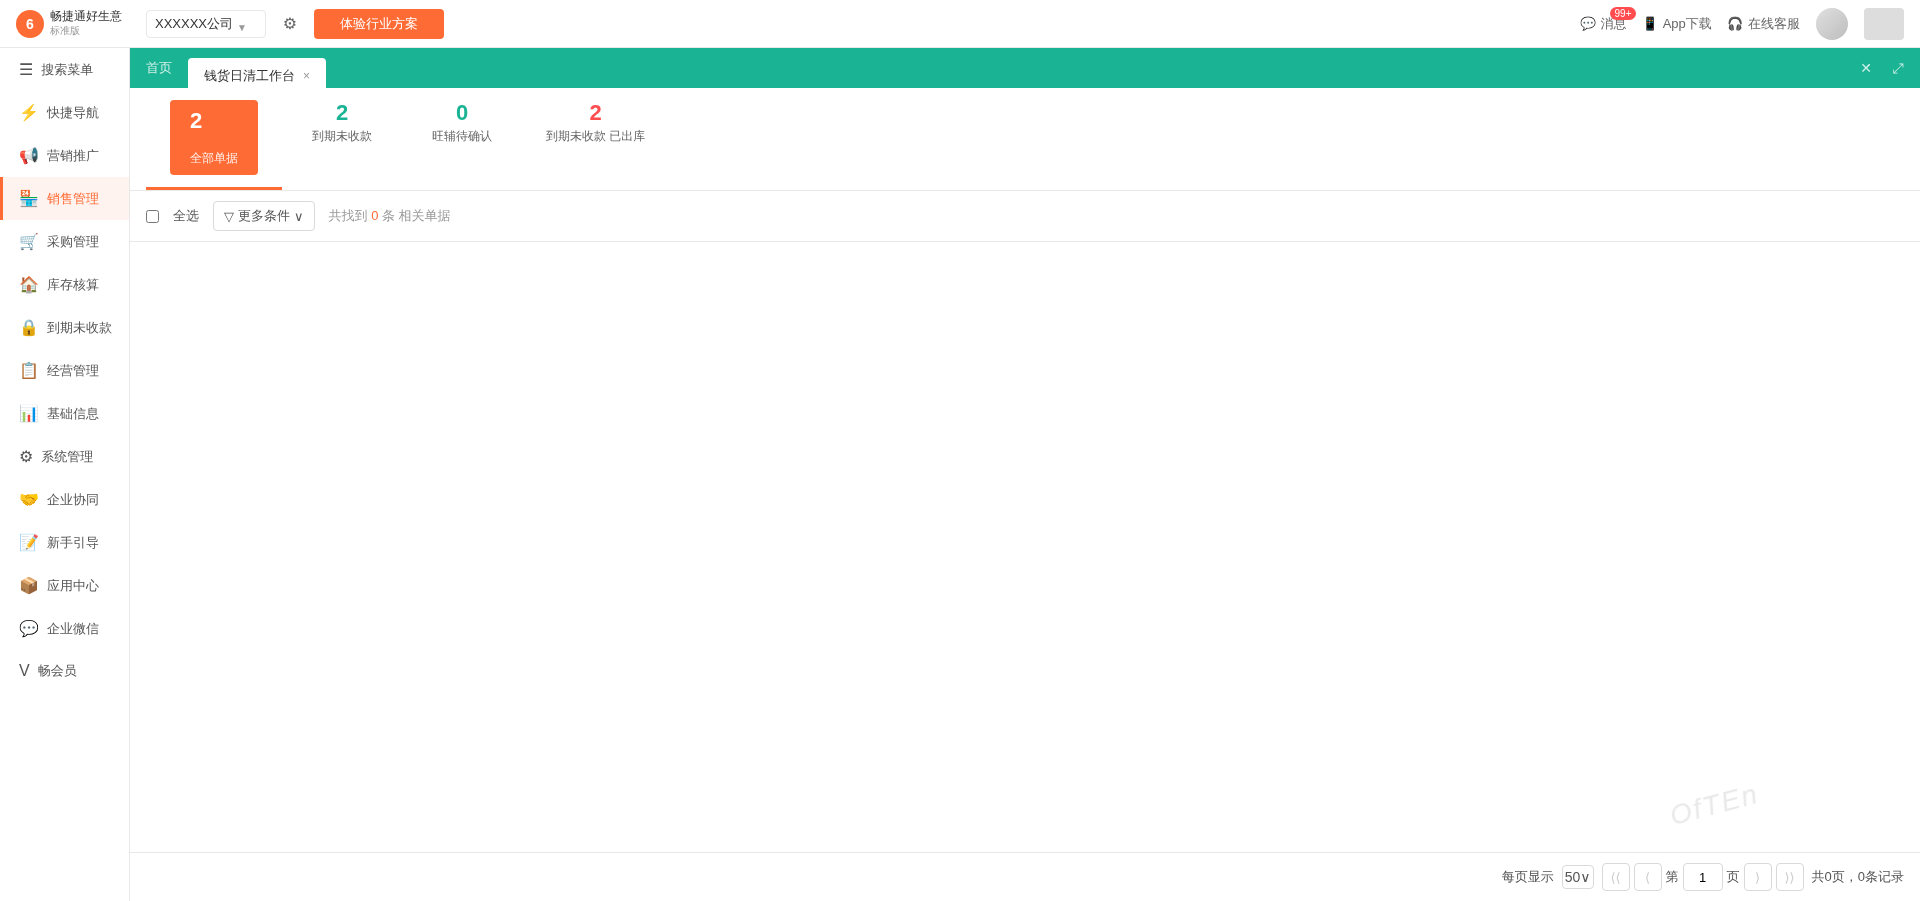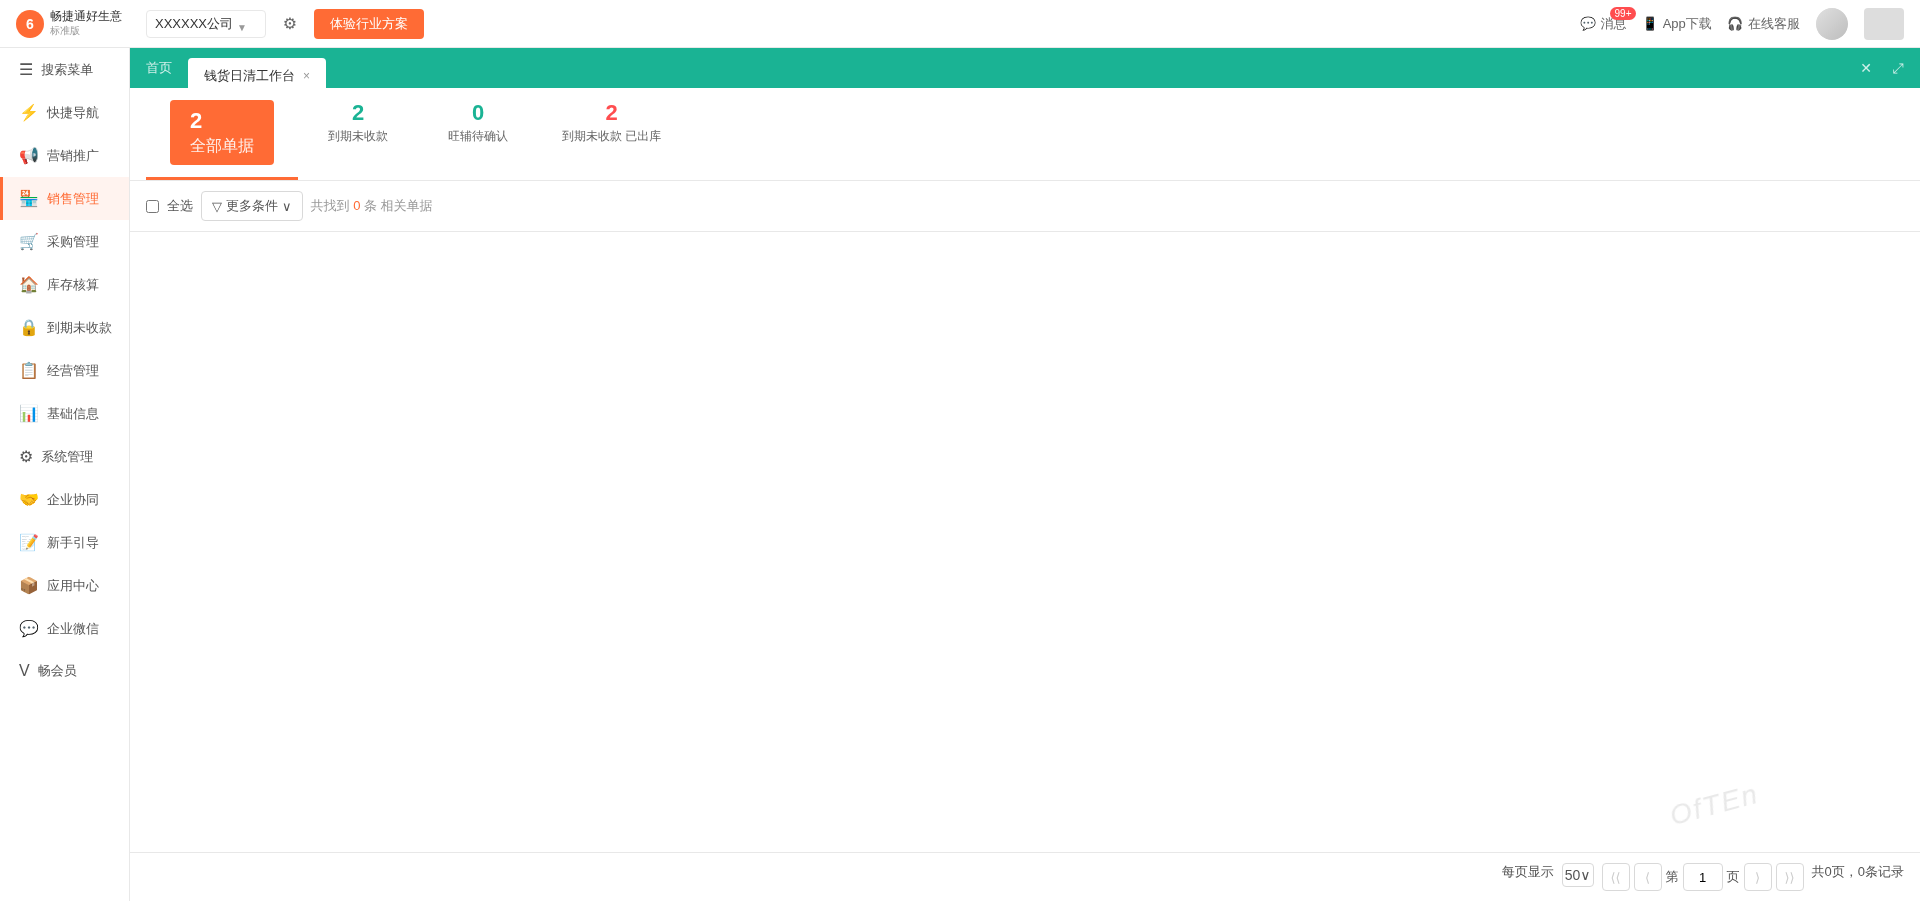--- a/index.html
+++ b/index.html
@@ -41,21 +41,21 @@
     }
     .company-selector .arrow { color: #999; font-size: 10px; }
     .settings-icon {
       width: 32px; height: 32px;
       display: flex; align-items: center; justify-content: center;
       cursor: pointer; color: #666; font-size: 16px; margin: 0 8px;
     }
     .trial-btn {
       background: #ff6b35; color: #fff;
       border: none; border-radius: 4px;
-      padding: 6px 16px; cursor: pointer; font-size: 13px;
+      padding: 6px 26px; cursor: pointer; font-size: 13px;
     }
     .header-right {
       margin-left: auto;
       display: flex; align-items: center; gap: 16px;
     }
     .header-action {
       display: flex; align-items: center; gap: 4px;
       cursor: pointer; color: #666; font-size: 13px;
       position: relative;
     }
@@ -152,28 +152,28 @@
       cursor: pointer; min-width: 120px;
       border-bottom: 3px solid transparent;
       position: relative;
     }
     .stat-tab.active { border-bottom-color: #ff6b35; }
     .stat-tab-orange { background: #ff6b35; border-radius: 4px; padding: 8px 20px; }
     .stat-num { font-size: 22px; font-weight: bold; color: #1ab394; }
     .stat-num-orange { font-size: 22px; font-weight: bold; color: #fff; }
     .stat-num-red { font-size: 22px; font-weight: bold; color: #ff4d4f; }
     .stat-label { font-size: 12px; color: #666; margin-top: 2px; }
-    .stat-label-white { font-size: 16px; color: rgba(255,255,255,0.9); margin-top: 2px; }
+    .stat-label-white { font-size: 12px; color: rgba(255,255,255,0.9); margin-top: 16px; }
 
     
     .toolbar {
       display: flex; align-items: center;
       padding: 10px 16px;
       border-bottom: 1px solid #e8e8e8;
-      gap: 8px;
+      gap: 14px;
       background: #fff;
     }
     .checkbox-all { cursor: pointer; }
     .filter-btn {
       display: flex; align-items: center; gap: 4px;
       padding: 5px 10px; border: 1px solid #d9d9d9;
       border-radius: 4px; cursor: pointer; color: #555; font-size: 13px;
       background: #fff;
     }
     .count-text { color: #999; font-size: 13px; }
@@ -191,21 +191,21 @@
 
     
     .table-area {
       flex: 1;
       overflow: auto;
       background: #fff;
     }
 
     
     .pagination {
-      display: flex; align-items: flex-start; justify-content: flex-end;
+      display: flex; align-items: center; justify-content: flex-end;
       padding: 10px 16px;
       border-top: 1px solid #e8e8e8;
       gap: 8px;
       background: #fff;
       font-size: 13px; color: #555;
     }
     .select-box {
       border: 1px solid #d9d9d9; border-radius: 4px;
       padding: 3px 2px; font-size: 14px; cursor: pointer;
       display: flex; align-items: center; 

